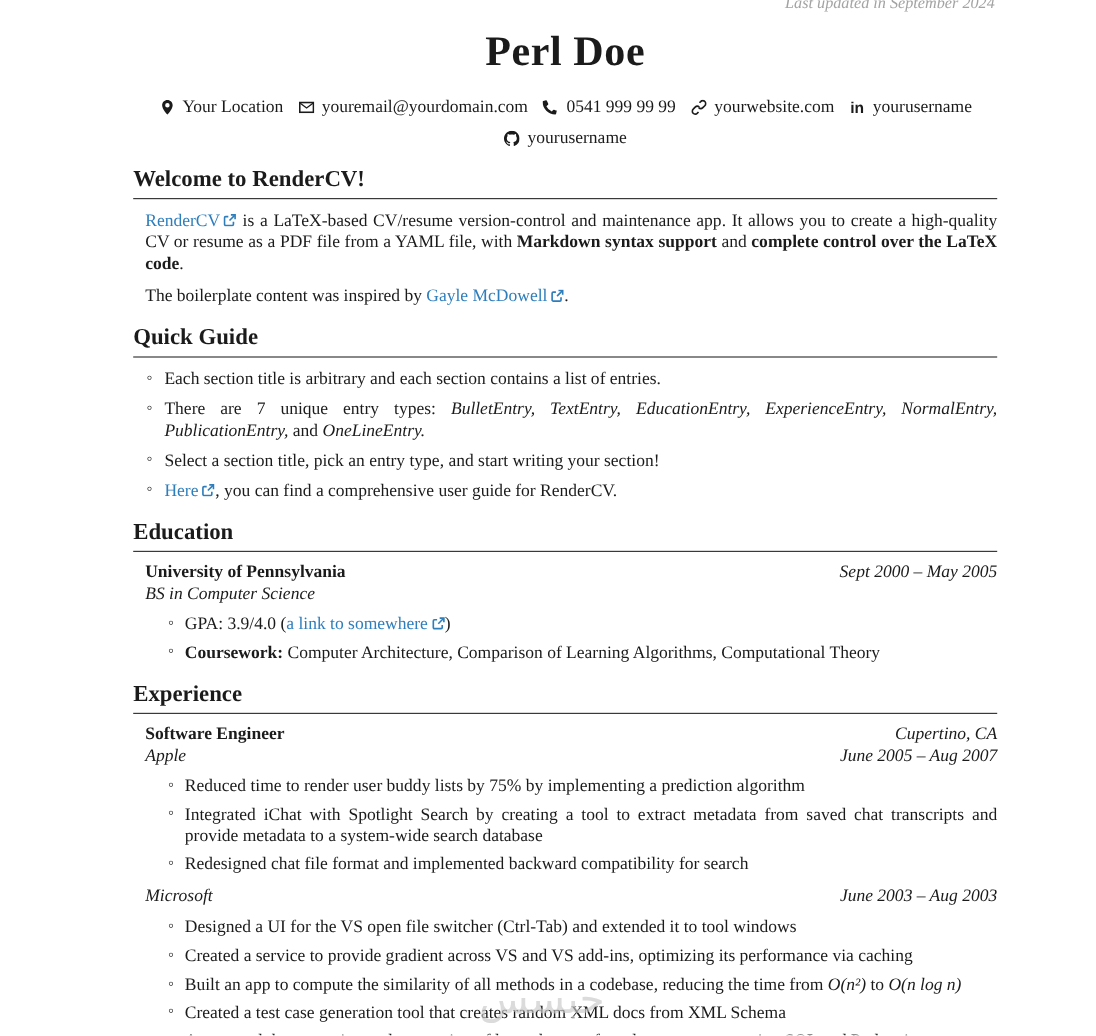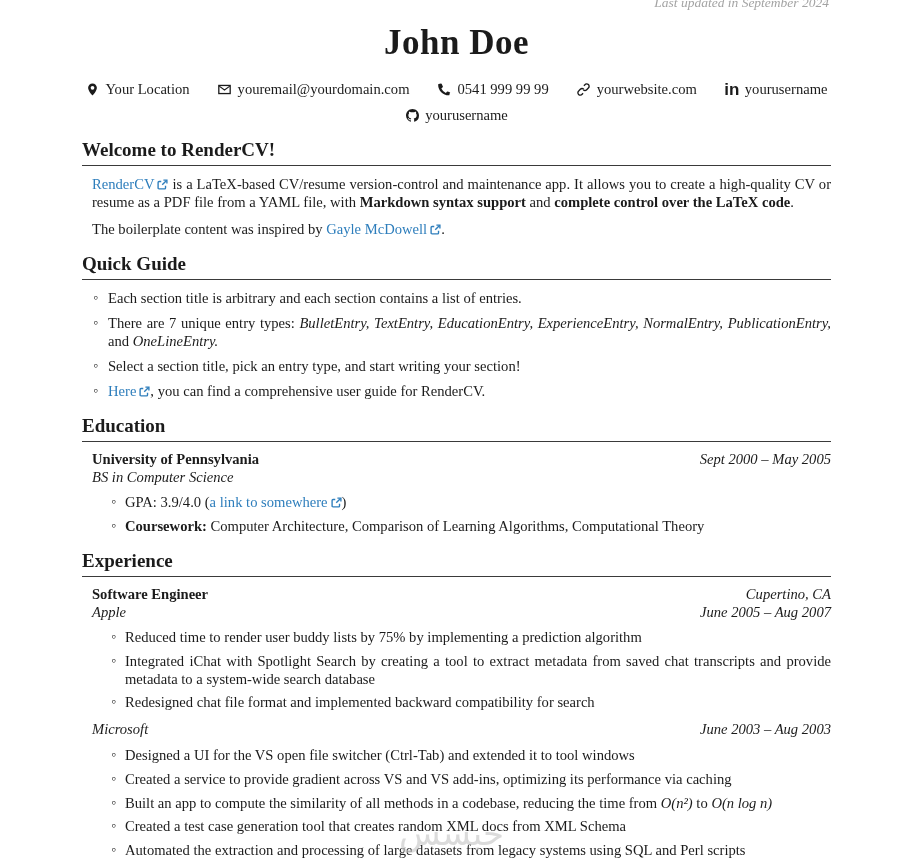--- a/index.html
+++ b/index.html
@@ -1,31 +1,31 @@
 <!DOCTYPE html>
 <html style="--link: #2e7ebc; --text: #1b1b1b; --muted: #a3a3a3;"><head>
 <meta charset="utf-8">
 <style>
   :root { --link:#2e7ebc; --text:#1b1b1b; --muted:#a3a3a3; --rule:#3a3a3a; }
   * { box-sizing: border-box; }
   html,body { margin:0; padding:0; background:#ffffff; }
   body { width:913px; height:863px; font-family:"Liberation Serif","DejaVu Serif",serif; color:var(--text); }
-  .page { position:relative; width:913px; height:863px; overflow:hidden; background:#fff; }
+  .page { position:relative; width:913px; height:863px; overflow:hidden; background:#fff;padding-left:29px; }
   .content { padding:0 82px; }
 
   .last-updated { position:absolute; top:-5px; right:84px; font-style:italic; color:var(--muted); font-size:13.5px; }
 
   .name { margin:24px 0 0; text-align:center; font-size:35px; line-height:38px; font-weight:bold; letter-spacing:.5px; }
 
-  .contact-row { display:flex; justify-content:center; align-items:center; gap:28px; margin-top:19px; font-size:14.6px; }
+  .contact-row { display:flex; justify-content:center; align-items:center; gap:12px; margin-top:19px; font-size:14.6px; }
   .contact-row.second { margin-top:9px; }
   .contact { display:inline-flex; align-items:center; gap:6px; color:var(--text); text-decoration:none; }
   .cicon { display:inline-flex; width:14px; height:14px; align-items:center; justify-content:center; }
   .cicon svg { width:13px; height:13px; display:block; }
-  .in-badge { font-family:"Liberation Sans","DejaVu Sans",sans-serif; font-weight:bold; font-size:17px; line-height:13px; }
+  .in-badge { font-family:"Liberation Sans","DejaVu Sans",sans-serif; font-weight:bold; font-size:13px; line-height:13px; }
 
   .section { margin-top:15px; }
   .sec-title { margin:0; font-size:19px; line-height:22px; font-weight:bold; border-bottom:1px solid var(--rule); padding-bottom:4px; }
   .sec-body { margin:9px 0 0 10px; font-size:14.6px; line-height:18px; }
 
   .para { margin:0 0 9px; text-align:justify; }
   .para:last-child { margin-bottom:0; }
   b { font-weight:bold; }
   .it { font-style:italic; }
 
@@ -50,21 +50,21 @@
   ul.entry-bullets li.two-line { margin-bottom:5px; }
 
   .watermark { position:absolute; left:399px; top:813px; font-family:"DejaVu Sans",sans-serif; font-size:34px; color:#c9c9c9; opacity:.65; pointer-events:none; }
 </style>
 </head>
 <body>
 
 <div class="page">
   <div class="last-updated">Last updated in September 2024</div>
 
-  <h1 class="name">John Doe</h1>
+  <h1 class="name">Perl Doe</h1>
 
   <div class="contact-row">
     <span class="contact">
         <span class="cicon">
           <svg viewBox="0 0 16 16">
             <path d="M8 .5C5 .5 2.6 2.9 2.6 5.9c0 4.1 5.4 9.6 5.4 9.6s5.4-5.5 5.4-9.6C13.4 2.9 11 .5 8 .5zm0 7.7a2.3 2.3 0 1 1 0-4.6 2.3 2.3 0 0 1 0 4.6z" fill="currentColor"></path>
           </svg>
         </span>
         <span>Your Location</span>
       </span>

